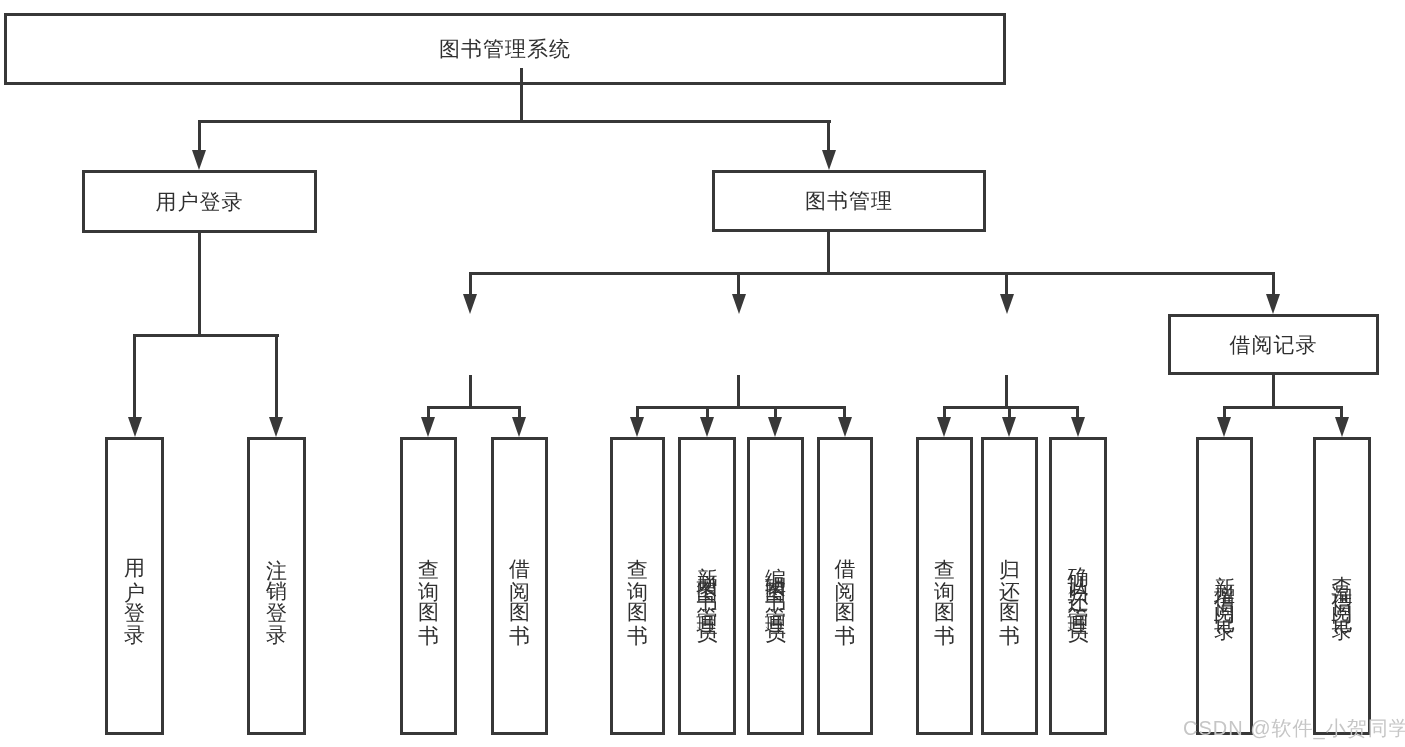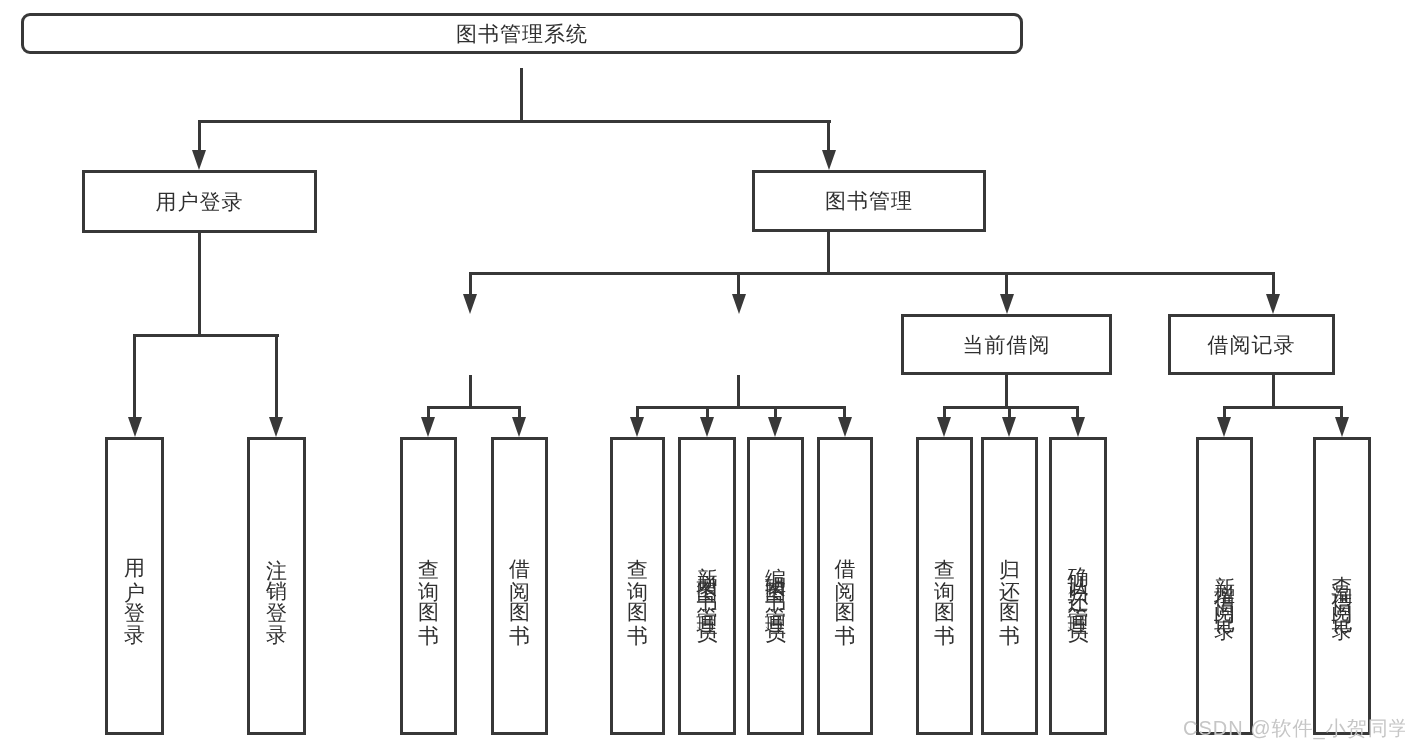--- a/index.html
+++ b/index.html
@@ -58,52 +58,51 @@
     color: #c6c6c6;
     letter-spacing: 1px;
     white-space: nowrap;
   }
 </style>
 </head>
 <body>
 
 <div class="canvas">
 
-  <div class="hbox" style="left:21px; top:13px; width:1002px; height:41px;border-radius:9px;">图书管理系统</div>
+  <div class="hbox" style="left:4px; top:13px; width:1002px; height:72px;">图书管理系统</div>
 
   <div class="vline" style="left:520px; top:68px;  height:54px;"></div>
   <div class="hline" style="left:198px; top:120px; width:633px;"></div>
   <div class="vline" style="left:198px; top:120px; height:34px;"></div>
   <div class="arrow" style="left:192px; top:150px;"></div>
   <div class="vline" style="left:827px; top:120px; height:34px;"></div>
   <div class="arrow" style="left:822px; top:150px;"></div>
 
   <div class="hbox" style="left:82px;  top:170px; width:235px; height:63px;">用户登录</div>
-  <div class="hbox" style="left:752px; top:170px; width:234px; height:62px;">图书管理</div>
+  <div class="hbox" style="left:712px; top:170px; width:274px; height:62px;">图书管理</div>
 
   <div class="vline" style="left:198px; top:233px; height:103px;"></div>
   <div class="hline" style="left:133px; top:334px; width:146px;"></div>
   <div class="vline" style="left:133px; top:334px; height:85px;"></div>
   <div class="arrow" style="left:128px; top:417px;"></div>
   <div class="vline" style="left:275px; top:334px; height:85px;"></div>
   <div class="arrow" style="left:269px; top:417px;"></div>
 
   <div class="vline" style="left:827px; top:232px; height:43px;"></div>
   <div class="hline" style="left:469px; top:272px; width:806px;"></div>
   <div class="vline" style="left:469px;  top:272px; height:26px;"></div>
   <div class="arrow" style="left:463px;  top:294px;"></div>
   <div class="vline" style="left:737px;  top:272px; height:26px;"></div>
   <div class="arrow" style="left:732px;  top:294px;"></div>
   <div class="vline" style="left:1005px; top:272px; height:26px;"></div>
   <div class="arrow" style="left:1000px; top:294px;"></div>
   <div class="vline" style="left:1272px; top:272px; height:26px;"></div>
   <div class="arrow" style="left:1266px; top:294px;"></div>
 
-  <div class="hbox" style="left:901px;  top:314px; width:211px; height:61px;">当前借阅</div>
-  <div class="hbox" style="left:1168px; top:314px; width:167px; height:61px;">借阅记录</div>
+  <div class="hbox" style="left:1168px; top:314px; width:211px; height:61px;">借阅记录</div>
 
   <div class="vline" style="left:469px;  top:375px; height:33px;"></div>
   <div class="vline" style="left:737px;  top:375px; height:33px;"></div>
   <div class="vline" style="left:1005px; top:375px; height:33px;"></div>
   <div class="vline" style="left:1272px; top:375px; height:33px;"></div>
 
   <div class="hline" style="left:427px; top:406px; width:94px;"></div>
   <div class="vline" style="left:427px; top:406px; height:14px;"></div>
   <div class="arrow" style="left:421px; top:417px;"></div>
   <div class="vline" style="left:518px; top:406px; height:14px;"></div>

